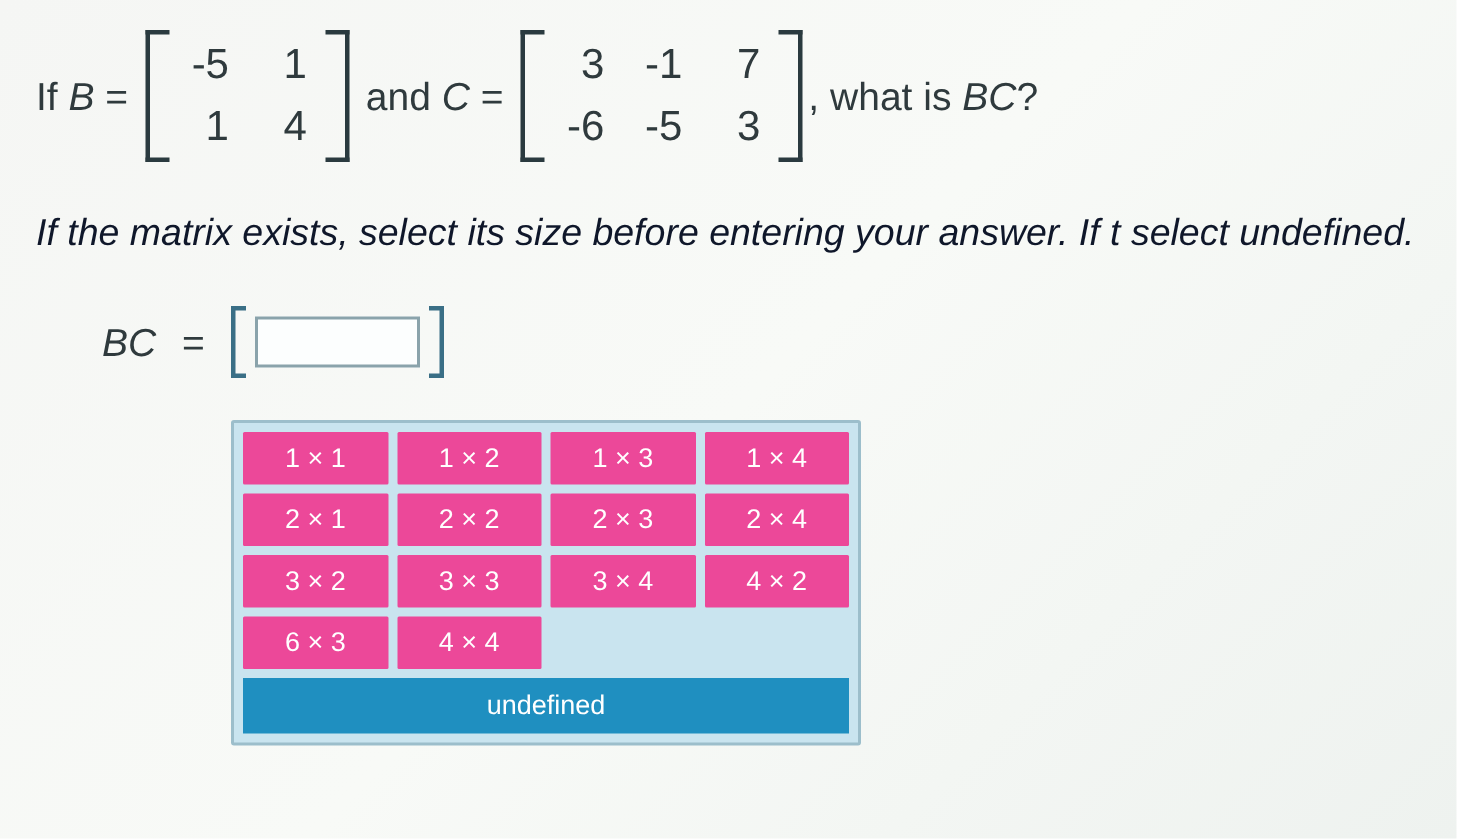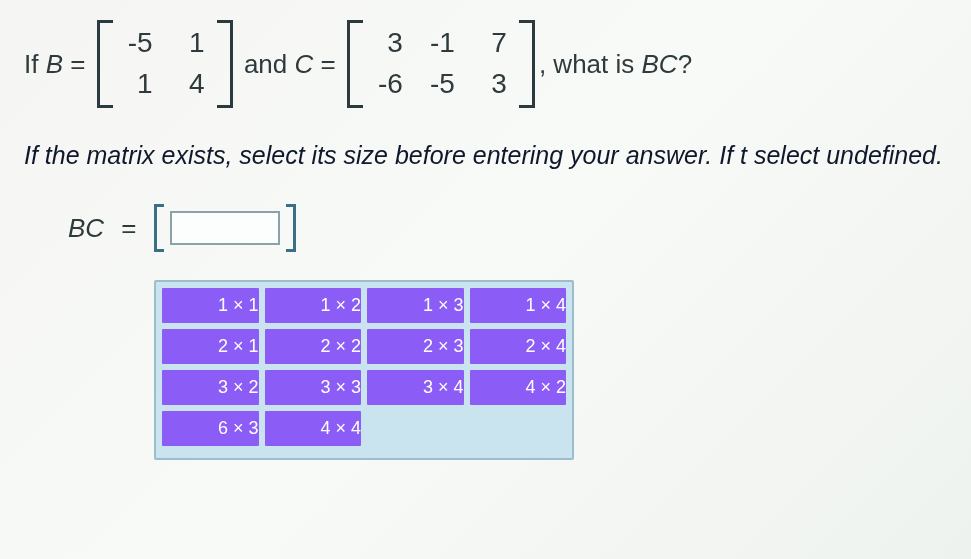--- a/index.html
+++ b/index.html
@@ -99,28 +99,28 @@
     padding: 6px;
     border-radius: 2px;
   }
   .size-grid {
     display: grid;
     grid-template-columns: repeat(4, 1fr);
     gap: 6px;
     margin-bottom: 6px;
   }
   .size-btn {
-    background: #8b5cf6;
+    background: #ec4899;
     color: #ffffff;
     font-size: 18px;
     font-family: Verdana, sans-serif;
     border: none;
     padding: 7px 0;
     cursor: pointer;
-    text-align: right;
+    text-align: center;
     border-radius: 1px;
   }
   .undef-btn {
     display: block;
     width: 100%;
     background: #1f8fc0;
     color: #ffffff;
     font-size: 18px;
     border: none;
     padding: 8px 0;
@@ -191,13 +191,14 @@
       <button class="size-btn">2 × 2</button>
       <button class="size-btn">2 × 3</button>
       <button class="size-btn">2 × 4</button>
       <button class="size-btn">3 × 2</button>
       <button class="size-btn">3 × 3</button>
       <button class="size-btn">3 × 4</button>
       <button class="size-btn">4 × 2</button>
       <button class="size-btn">6 × 3</button>
       <button class="size-btn">4 × 4</button>
     </div>
+  <button class="undef-btn">undefined</button>
 </div>
 
 </body></html>

